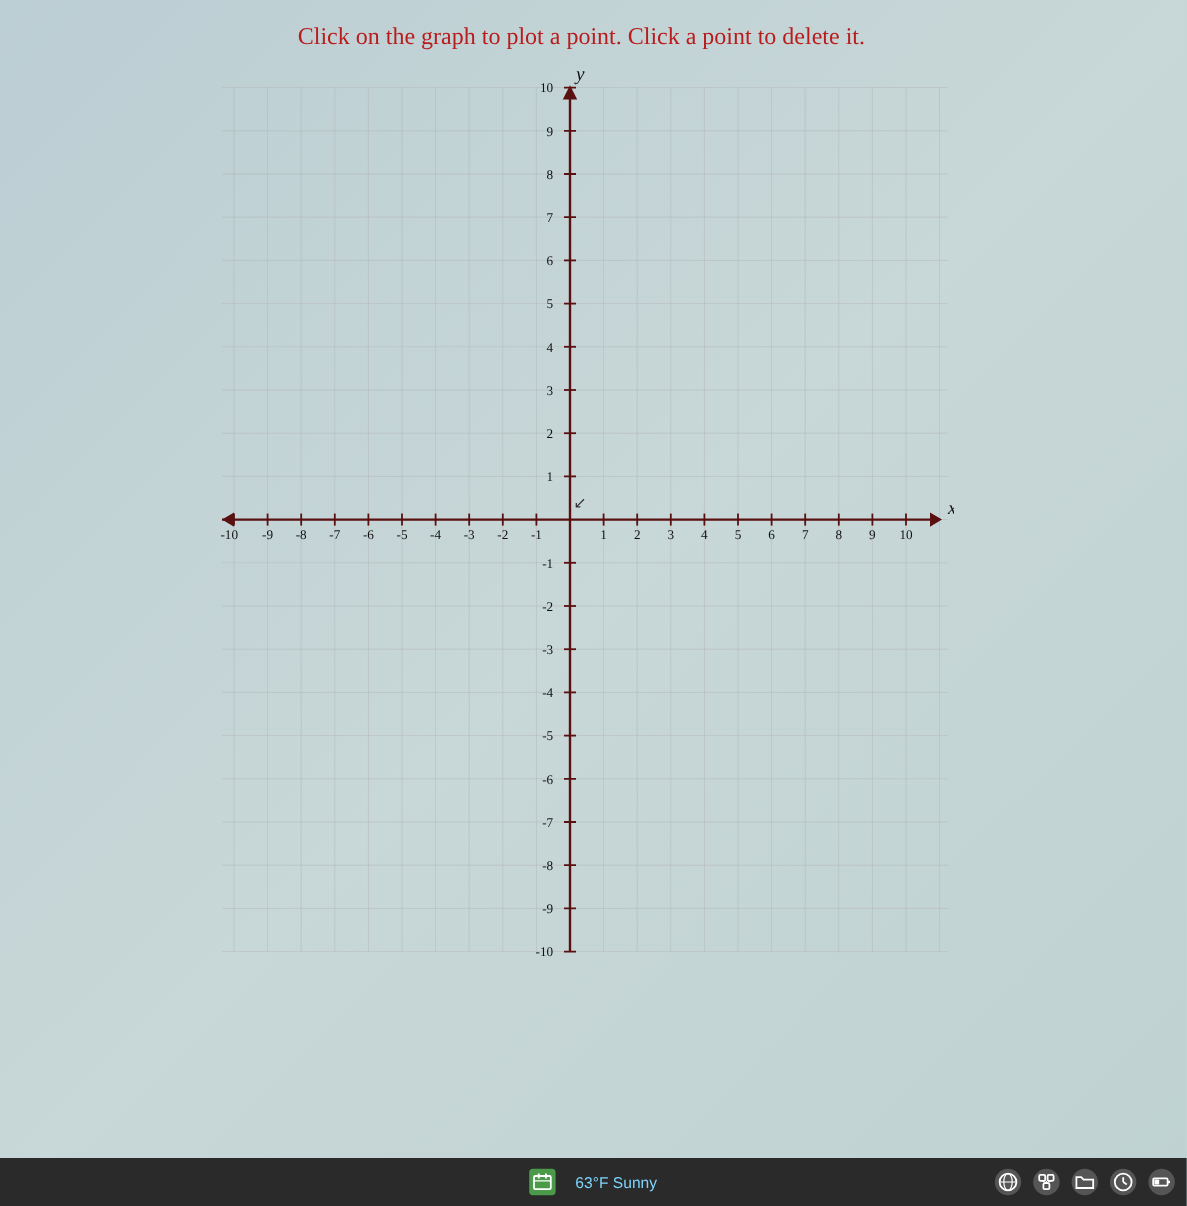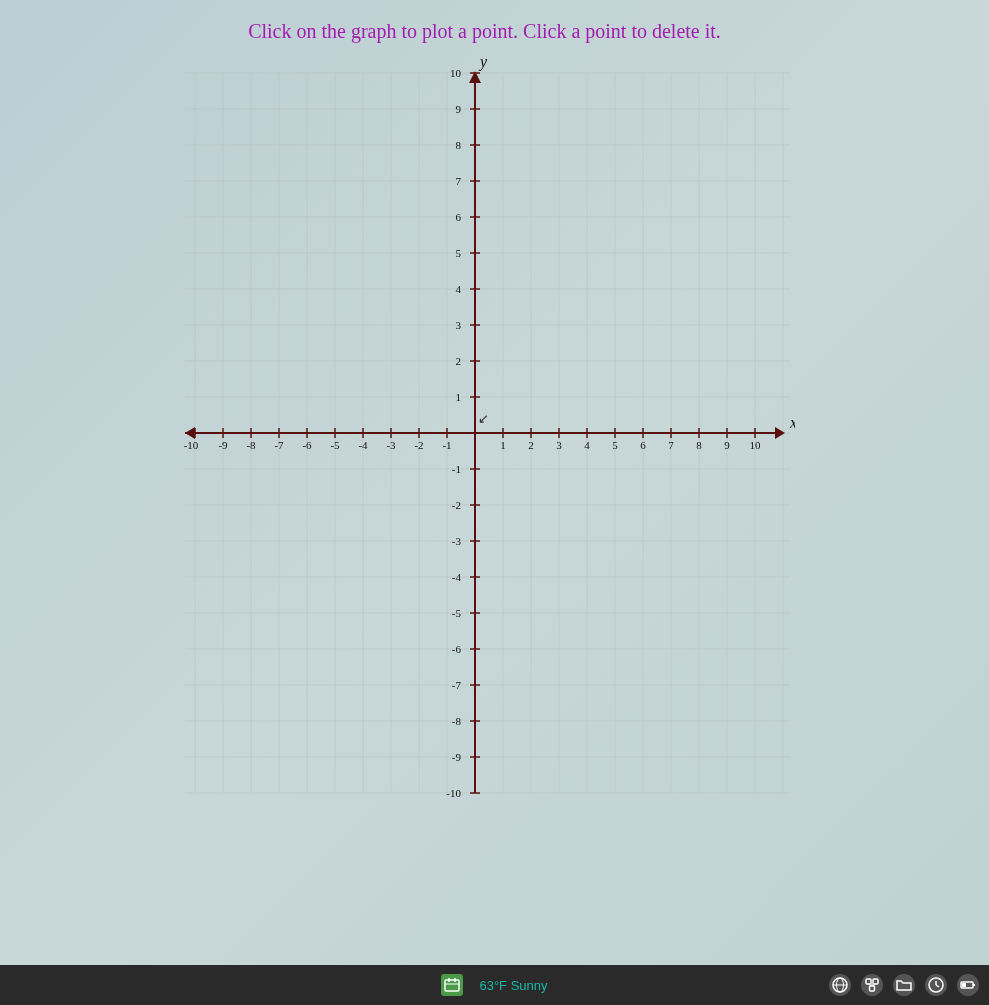--- a/index.html
+++ b/index.html
@@ -31,21 +31,21 @@
       font-size: 32px;
       font-weight: bold;
       color: #111;
       margin-bottom: 16px;
       text-decoration: underline;
       text-underline-offset: 3px;
     }
 
     .instruction {
       font-size: 20px;
-      color: #a21caf;
+      color: #b91c1c;
       text-align: center;
       margin-bottom: 10px;
     }
 
     .graph-container {
       position: relative;
       width: 620px;
       height: 780px;
       margin: 0 auto;
     }
@@ -68,21 +68,21 @@
       align-items: center;
       justify-content: center;
       gap: 16px;
       z-index: 10;
     }
 
     .taskbar-item {
       display: flex;
       align-items: flex-end;
       gap: 6px;
-      color: #14b8a6;
+      color: #7dd3fc;
       font-size: 13px;
       font-family: Arial, sans-serif;
     }
 
     .taskbar-icon {
       width: 22px;
       height: 22px;
       display: flex;
       align-items: center;
       justify-content: center;

